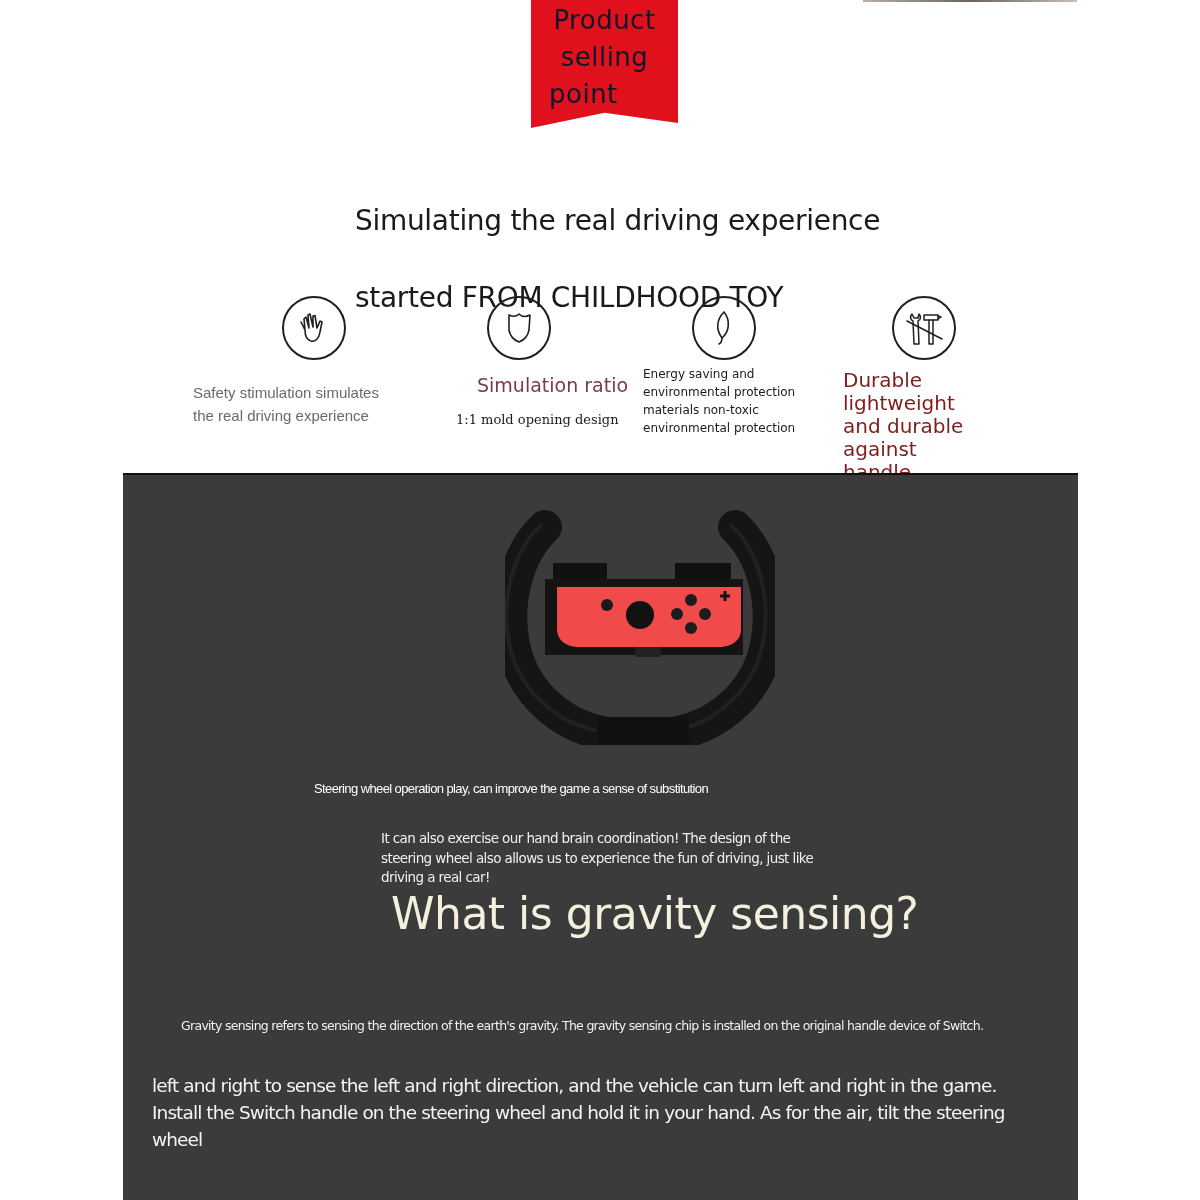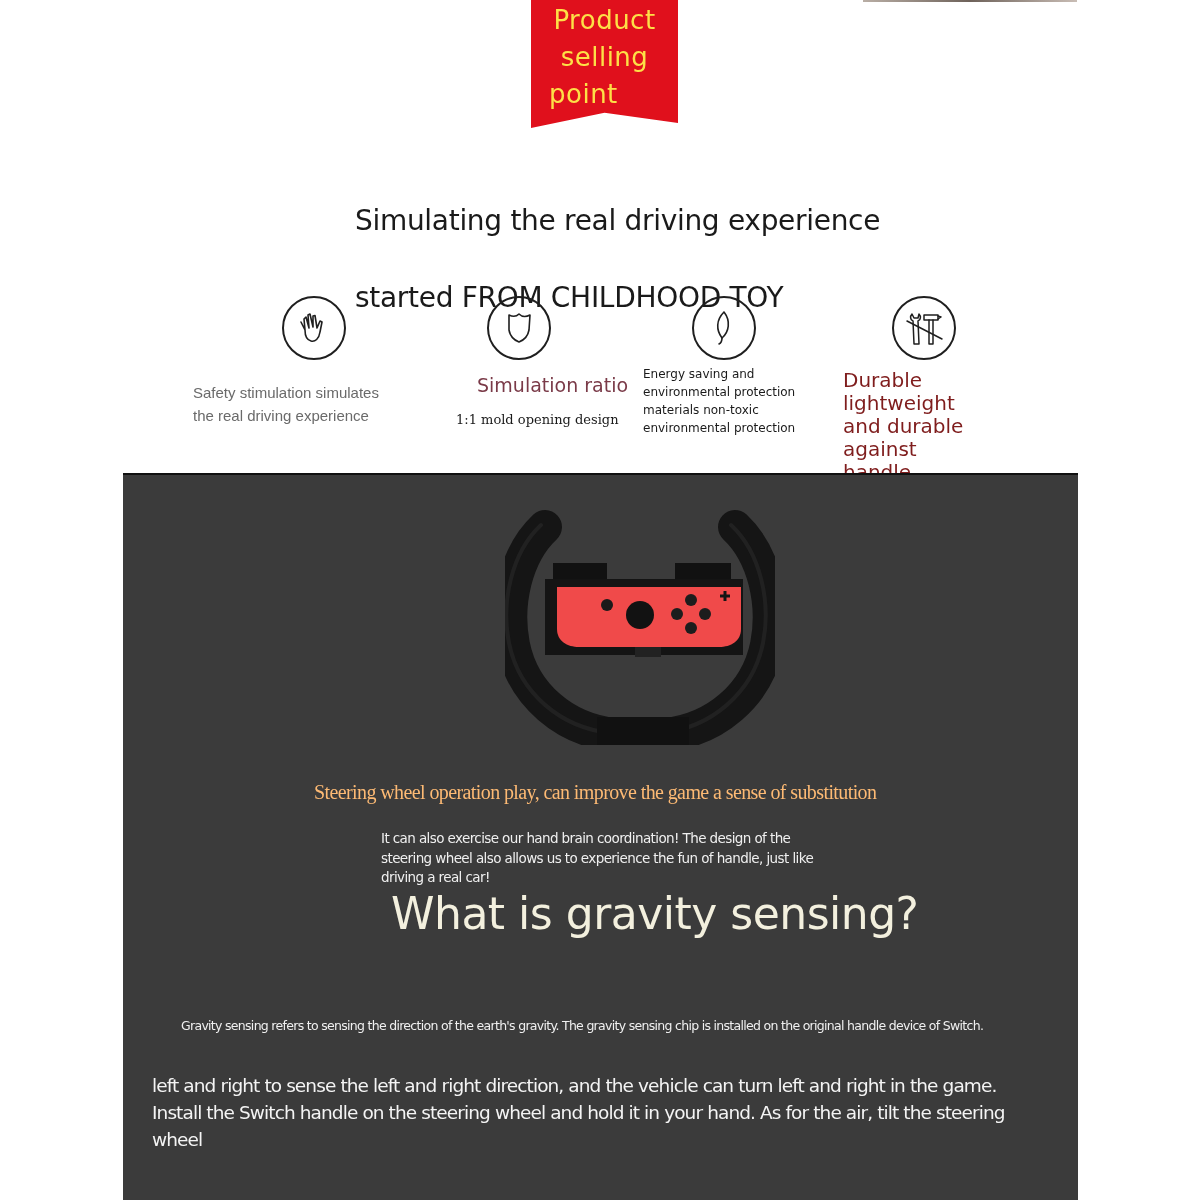--- a/index.html
+++ b/index.html
@@ -25,21 +25,21 @@
     }
     
     .banner {
       position: absolute;
       left: 531px;
       top: 0;
       width: 147px;
       height: 128px;
       background: #e0101c;
       clip-path: polygon(0 0, 100% 0, 100% 96%, 50% 88%, 0 100%);
-      color: #fde047;
+      color: #0f172a;
       font-family: "DejaVu Sans", sans-serif;
       font-size: 26px;
       line-height: 37px;
       text-align: center;
       padding-top: 2px;
       box-sizing: border-box;
     }
     .banner .line {
       display: block;
       letter-spacing: 0.5px;
@@ -147,23 +147,23 @@
       left: 382px;
       top: 30px;
       width: 270px;
       height: 240px;
     }
 
     .panel-subhead {
       position: absolute;
       left: 191px;
       top: 306px;
-      color: #fdba74;
-      font-family: Liberation Serif, serif;
-      font-size: 20px;
+      color: #ffffff;
+      font-family: Liberation Sans, sans-serif;
+      font-size: 13px;
       letter-spacing: -0.6px;
       white-space: nowrap;
     }
     .panel-para {
       position: absolute;
       left: 258px;
       top: 354px;
       width: 450px;
       color: #f0f0f0;
       font-family: "DejaVu Sans", sans-serif;
@@ -293,21 +293,21 @@
       <path d="M215 91 L225 91 M220 86 L220 96" stroke="#141414" stroke-width="3"></path>
 
       <rect x="130" y="142" width="26" height="10" fill="#222"></rect>
     </svg>
   </div>
 
   <div class="panel-subhead">Steering wheel operation play, can improve the game a sense of substitution</div>
 
   <div class="panel-para">
     <div>It can also exercise our hand brain coordination! The design of the</div>
-    <div>steering wheel also allows us to experience the fun of handle, just like</div>
+    <div>steering wheel also allows us to experience the fun of driving, just like</div>
     <div>driving a real car!</div>
   </div>
 
   <div class="panel-title">What is gravity sensing?</div>
 
   <div class="panel-def">Gravity sensing refers to sensing the direction of the earth's gravity. The gravity sensing chip is installed on the original handle device of Switch.</div>
 
   <div class="panel-install">
     <div>left and right to sense the left and right direction, and the vehicle can turn left and right in the game.</div>
     <div>Install the Switch handle on the steering wheel and hold it in your hand. As for the air, tilt the steering wheel</div>

